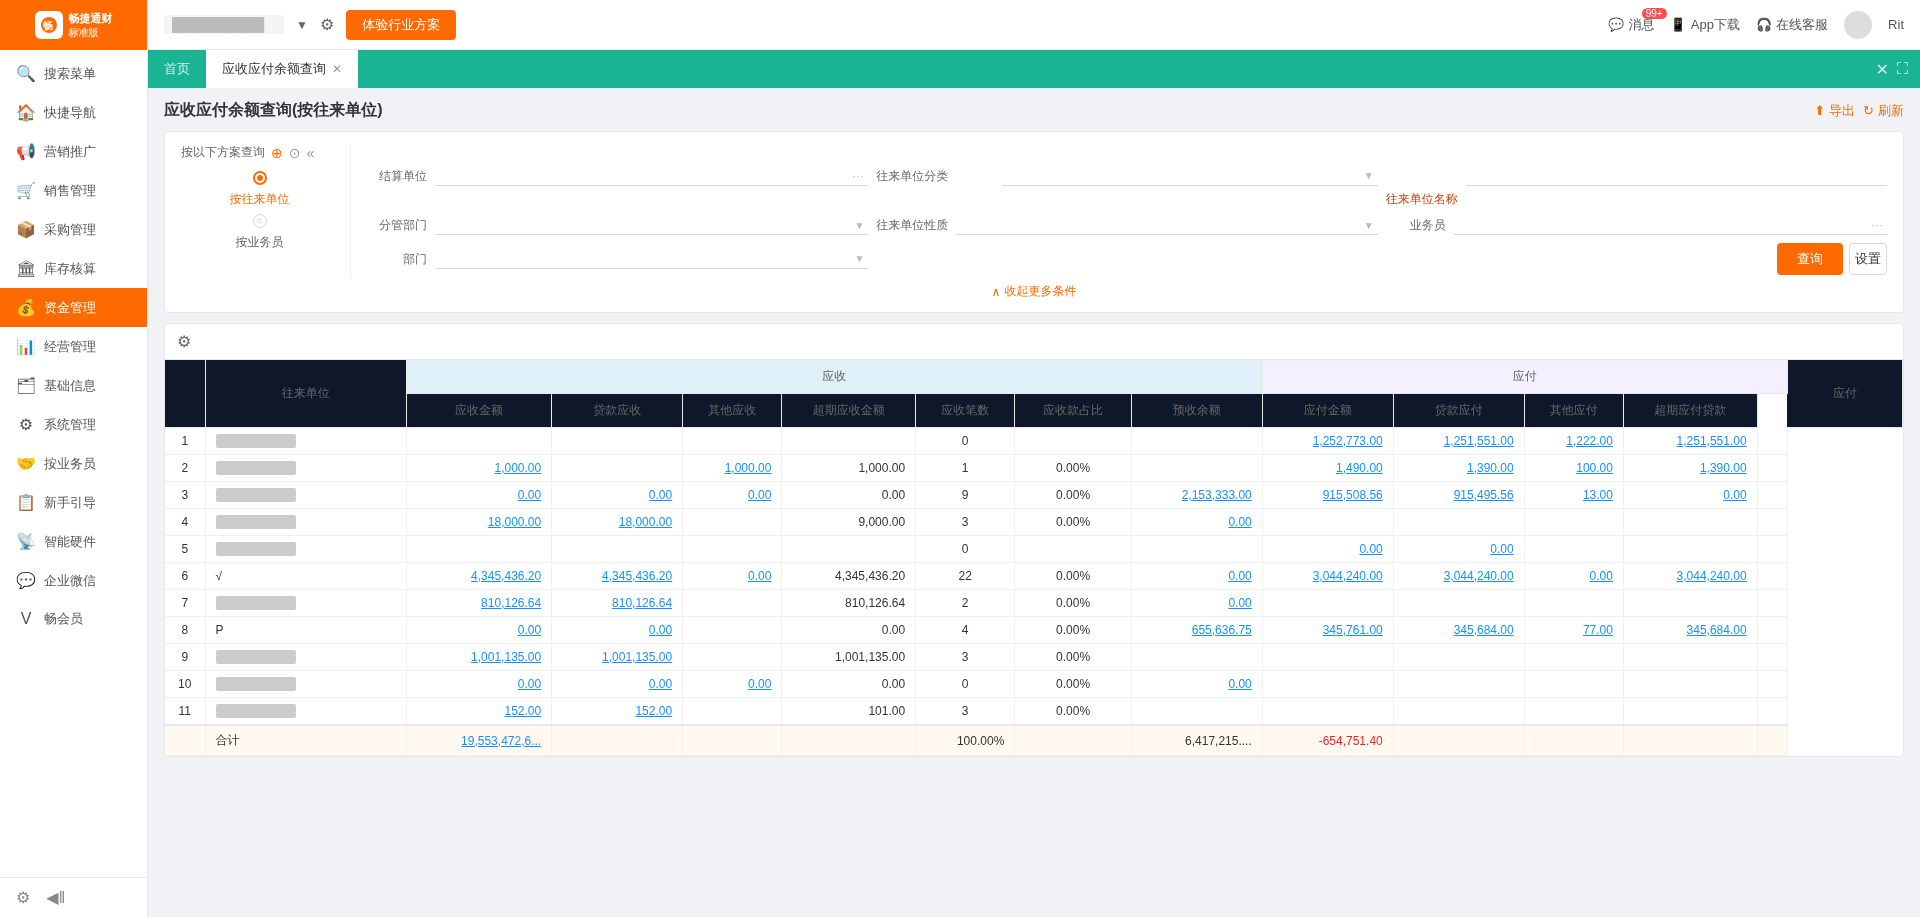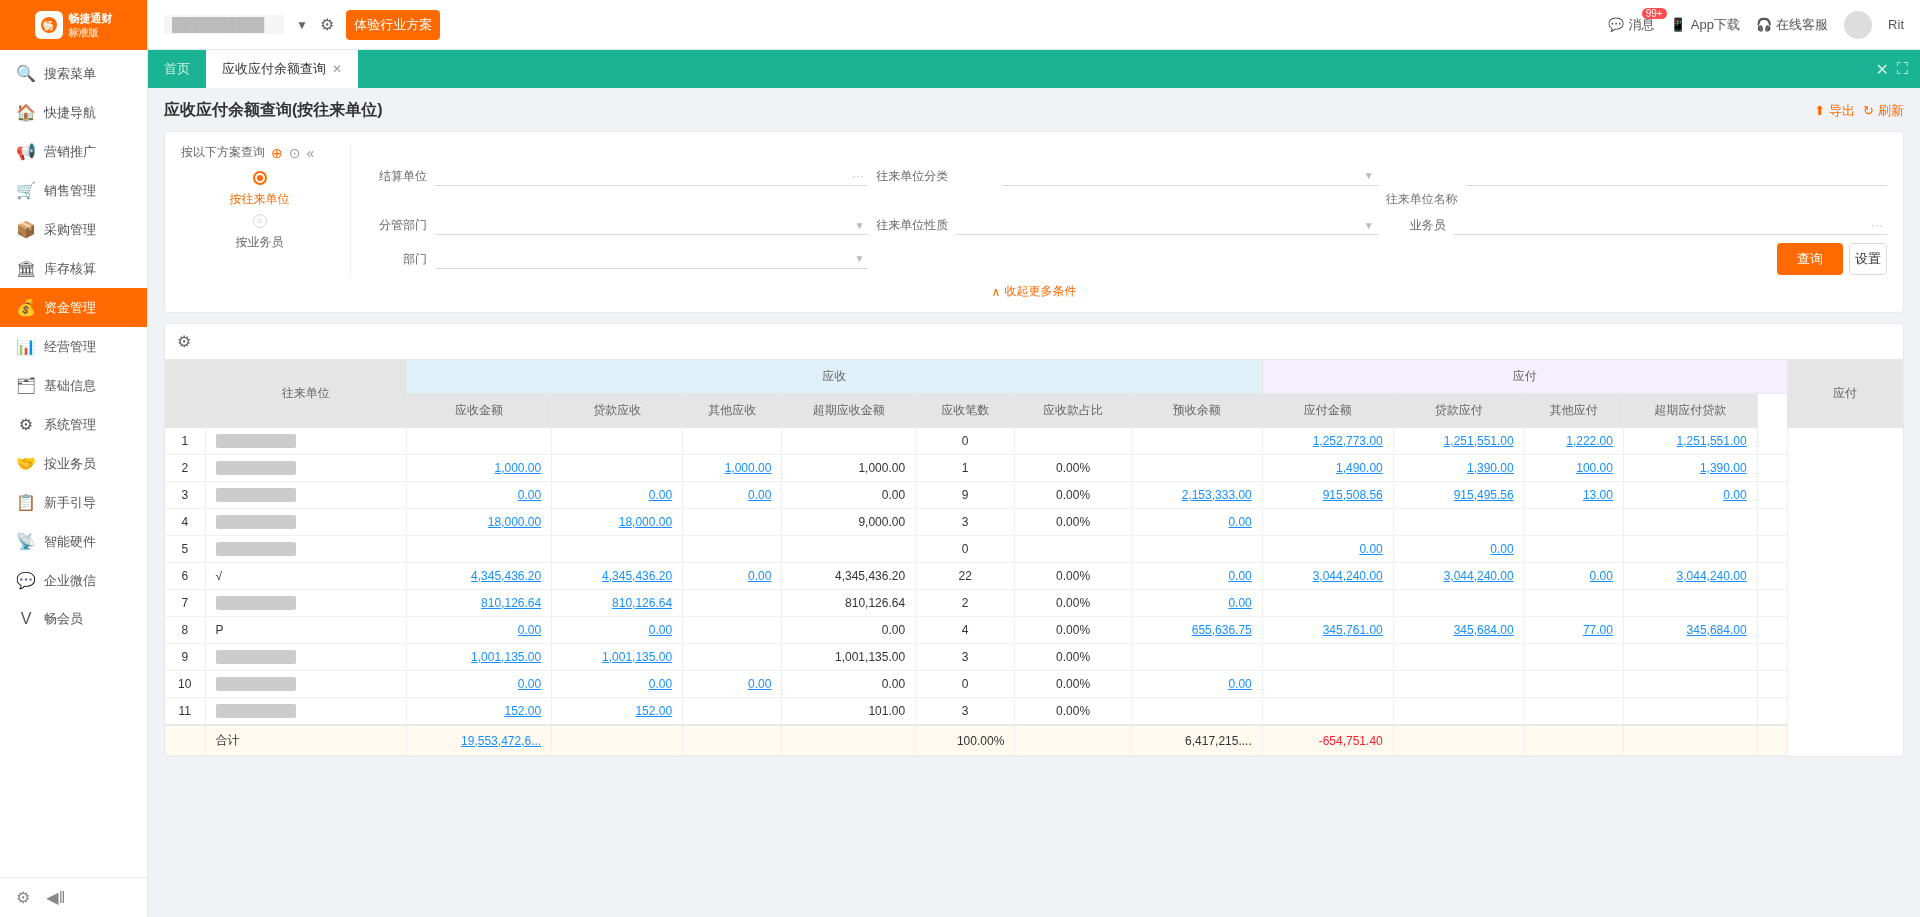--- a/index.html
+++ b/index.html
@@ -36,21 +36,21 @@
       background: #fff; border-bottom: 1px solid #e8e8e8; display: flex; align-items: center;
       padding: 0 16px; gap: 12px; z-index: 99;
     }
     .header-title {
       font-size: 13px; color: #999; background: #f5f5f5; padding: 2px 8px;
       border-radius: 3px; min-width: 120px;
     }
     .header-dropdown { color: #666; cursor: pointer; }
     .header-gear { color: #666; cursor: pointer; font-size: 16px; }
     .header-btn-orange {
-      background: #ff6a00; color: #fff; border: none; padding: 6px 8px;
+      background: #ff6a00; color: #fff; border: none; padding: 6px 16px;
       border-radius: 4px; cursor: pointer; font-size: 13px;
     }
     .header-spacer { flex: 1; }
     .header-actions { display: flex; align-items: center; gap: 16px; }
     .header-action { display: flex; align-items: center; gap: 4px; color: #555; cursor: pointer; font-size: 13px; }
     .header-badge { position: relative; }
     .badge-num {
       position: absolute; top: -8px; right: -12px; background: #ff4d4f; color: #fff;
       font-size: 10px; padding: 0 4px; border-radius: 8px; min-width: 18px; text-align: center;
     }
@@ -118,21 +118,21 @@
       background: #fff; border-radius: 4px; border: 1px solid #e8e8e8;
       overflow: hidden;
     }
     .table-toolbar {
       padding: 8px 12px; border-bottom: 1px solid #e8e8e8;
       display: flex; align-items: center;
     }
     .table-gear { color: #666; cursor: pointer; font-size: 16px; }
     .data-table { width: 100%; border-collapse: collapse; }
     .data-table th {
-      background: #e5e5e5; border-bottom: 1px solid #e8e8e8; border-right: 1px solid #e8e8e8;
+      background: #0f172a; border-bottom: 1px solid #e8e8e8; border-right: 1px solid #e8e8e8;
       padding: 8px 10px; font-size: 12px; font-weight: 500; color: #666;
       text-align: center; white-space: nowrap;
     }
     .data-table td {
       border-bottom: 1px solid #f0f0f0; border-right: 1px solid #f0f0f0;
       padding: 6px 10px; font-size: 12px; color: #333; text-align: right;
       white-space: nowrap;
     }
     .data-table td.text-left { text-align: left; }
     .data-table td.text-center { text-align: center; }
@@ -331,21 +331,21 @@
 
             <div style="display:flex;align-items:center;gap:46px;">
               <span style="font-size:12px;color:#666;min-width:72px;text-align:right;margin-right:8px;">往来单位分类</span>
               <div style="flex:1;display:flex;align-items:center;border-bottom:1px solid #d9d9d9;padding:2px 4px;">
                 <input type="text" style="flex: 1 1 0%; border: none; outline: none; font-size: 12px; color: rgb(153, 153, 153); background: transparent;" placeholder="">
                 <span style="color:#bbb;font-size:10px;">▼</span>
               </div>
             </div>
 
             <div style="display:flex;align-items:center;">
-              <span style="font-size:12px;color:#737373;min-width:66px;text-align:right;margin-right:8px;margin-top:47px;">往来单位名称</span>
+              <span style="font-size:12px;color:#c2410c;min-width:66px;text-align:right;margin-right:8px;margin-top:47px;">往来单位名称</span>
               <div style="flex:1;display:flex;align-items:center;border-bottom:1px solid #d9d9d9;padding:2px 4px;">
                 <input type="text" style="flex: 1 1 0%; border: none; outline: none; font-size: 12px; color: rgb(51, 51, 51); background: transparent;" placeholder="">
               </div>
             </div>
           </div>
 
           <div style="display:grid;grid-template-columns:1fr 1fr 1fr;gap:8px;margin-bottom:8px;align-items:center;">
 
             <div style="display:flex;align-items:center;">
               <span style="font-size:12px;color:#666;min-width:60px;text-align:right;margin-right:8px;">分管部门</span>

